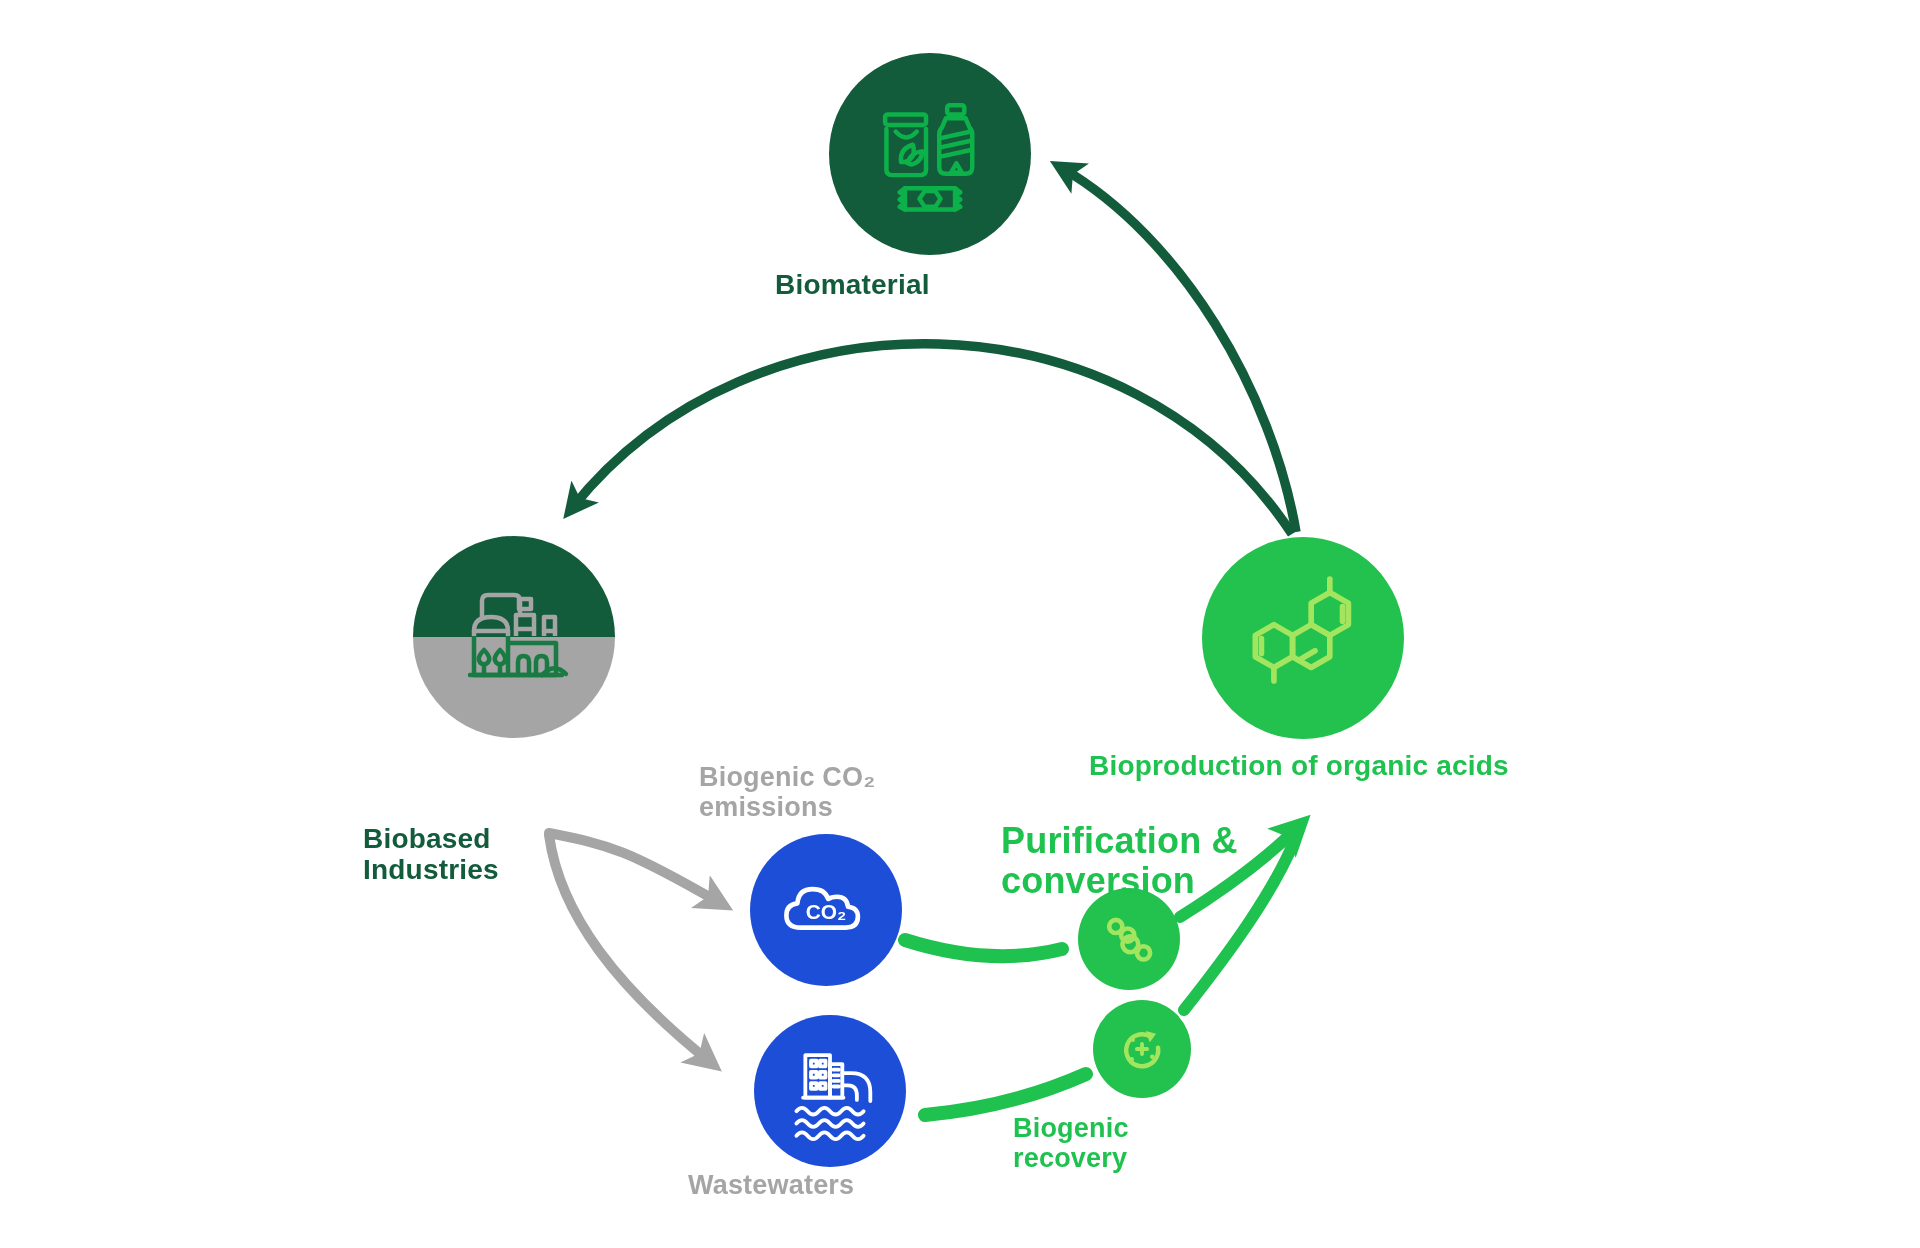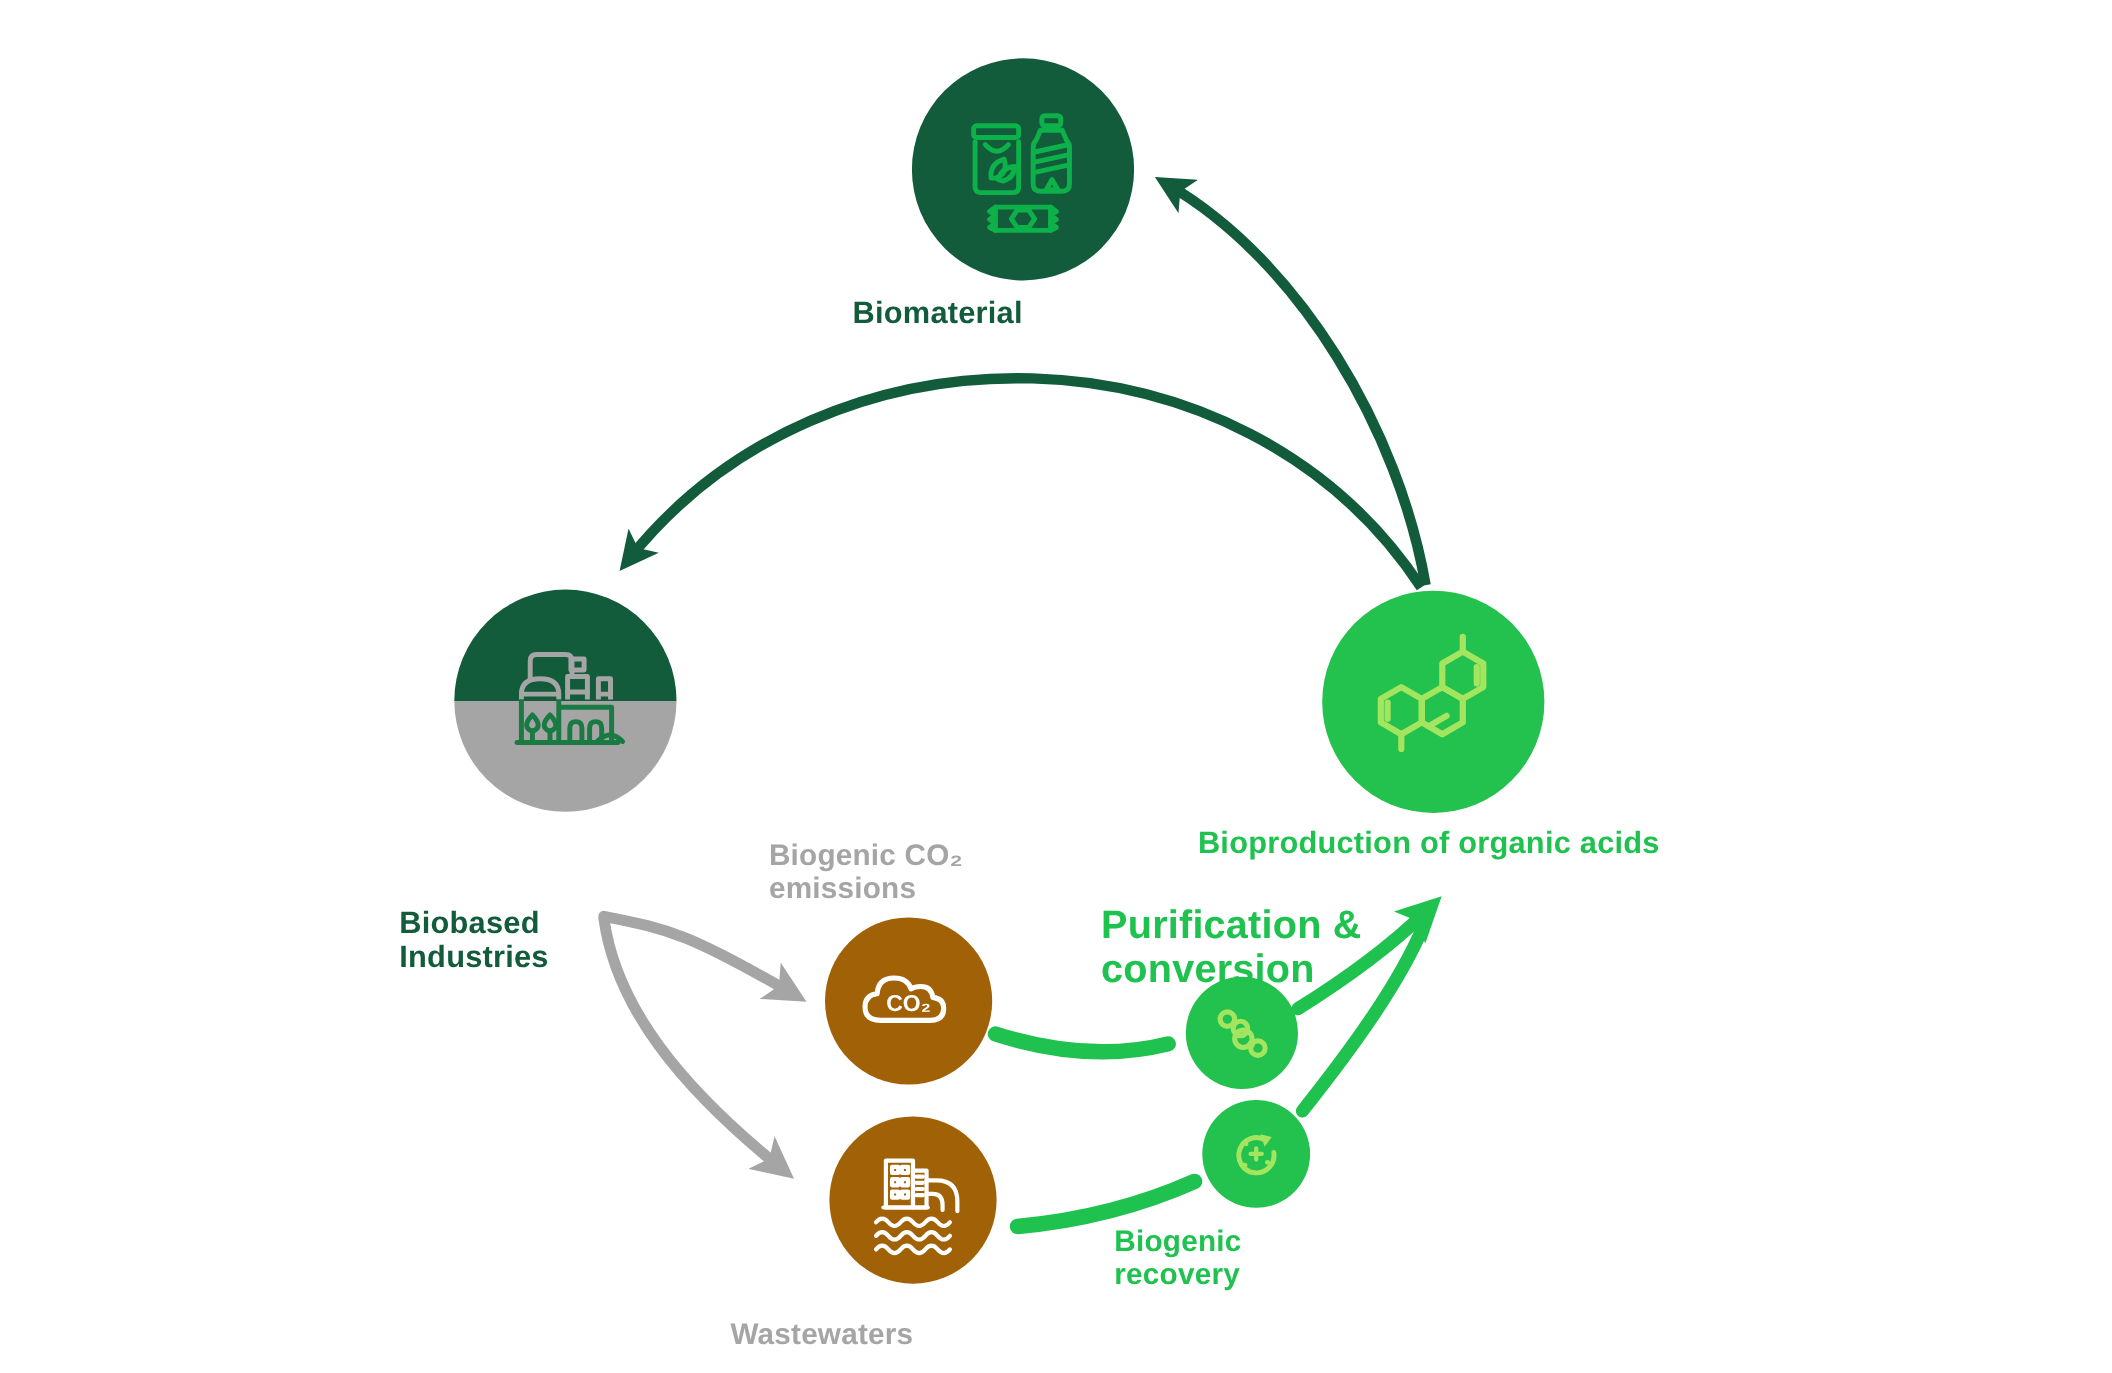--- a/index.html
+++ b/index.html
@@ -9,21 +9,21 @@
     background:#ffffff;
     overflow:hidden;
     font-family:"Liberation Sans","DejaVu Sans",sans-serif;
   }
   .arrow-layer{position:absolute;left:0;top:0;z-index:1;}
   .node-circle{
     position:absolute;border-radius:50%;z-index:2;
     display:flex;align-items:center;justify-content:center;
   }
   .circle-darkgreen{background:#125B3B;}
-  .circle-gray{background:#a16207;}
+  .circle-gray{background:#1d4ed8;}
   .circle-green{background:#23C14D;}
   .circle-split{background:linear-gradient(to bottom,#125B3B 0 50%,#A5A5A5 50% 100%);}
   .label{
     position:absolute;z-index:3;
     font-weight:700;text-align:left;line-height:1.1;
     letter-spacing:0.2px;
   }
   .label-dark{color:#125B3B;font-size:28px;}
   .label-green{color:#1FC24F;font-size:28px;}
   .label-gray{color:#A5A5A5;font-size:27px;}
@@ -166,21 +166,21 @@
       <rect x="50" y="26" width="11" height="30"></rect>
       <path d="M53 31 h5 M53 36 h5 M53 41 h5 M53 46 h5"></path>
       <path d="M61 34 h8 q17 0 17 17 v8"></path>
       <path d="M61 45 h5 q8 0 8 9 v4"></path>
       <path d="M26 56 h36"></path>
       <path d="M20 68 q5-6 10 0 q5 6 10 0 q5-6 10 0 q5 6 10 0 q5-6 10 0 q5 6 10 0"></path>
       <path d="M20 79 q5-6 10 0 q5 6 10 0 q5-6 10 0 q5 6 10 0 q5-6 10 0 q5 6 10 0"></path>
       <path d="M20 90 q5-6 10 0 q5 6 10 0 q5-6 10 0 q5 6 10 0 q5-6 10 0 q5 6 10 0"></path>
     </svg>
   </div>
-  <div class="label label-gray" style="left:664px;top:1171px;width:262px;margin-top:28px;">Wastewaters</div>
+  <div class="label label-gray" style="left:688px;top:1171px;width:262px;">Wastewaters</div>
 
   <div class="label label-green" style="left:1001px;top:821px;width:262px;font-size:36px;">
     <div>Purification &amp;</div>
     <div>conversion</div>
   </div>
   <div class="node-circle circle-green" style="left:1078px;top:888px;width:102px;height:102px;">
     <svg class="icon-svg" width="66" height="66" viewBox="0 0 100 100" fill="none" stroke="#A4E55F" stroke-width="7" stroke-linecap="round">
       <circle cx="30" cy="31" r="10"></circle>
       <circle cx="48" cy="44" r="10"></circle>
       <circle cx="52" cy="58" r="12"></circle>

